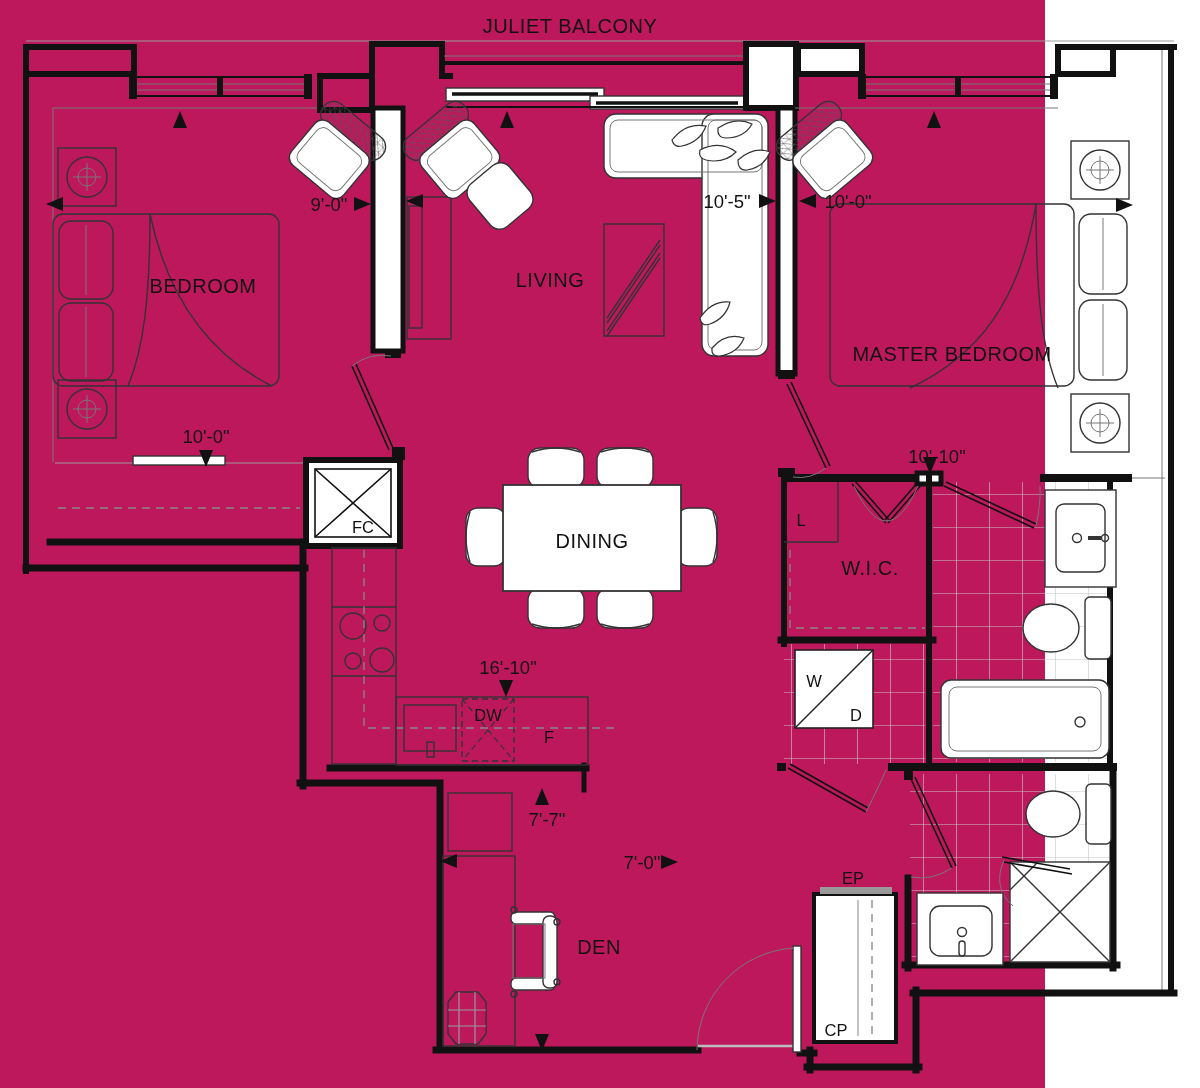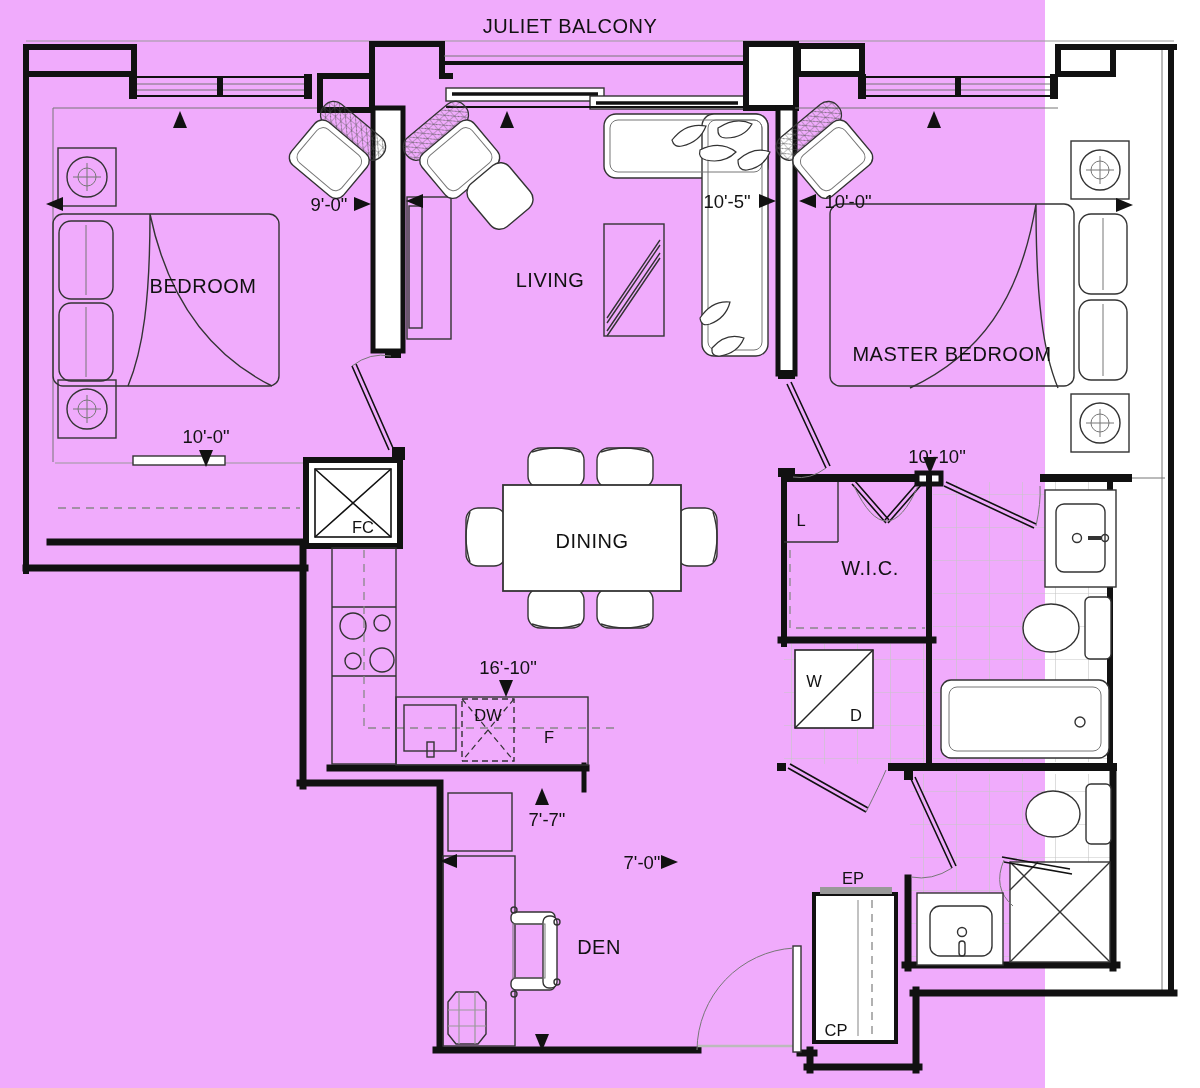--- a/index.html
+++ b/index.html
@@ -1,16 +1,16 @@
 <!DOCTYPE html>
 <html><head>
 <meta charset="utf-8">
 <style>
   html,body{margin:0;padding:0;background:#fff;}
-  #stage{width:1045px;height:1088px;position:relative;background:#f0abfc;}
+  #stage{width:1045px;height:1088px;position:relative;background:#be185d;}
   svg{display:block;}
   text{font-family:"Liberation Sans",sans-serif;fill:#111;}
   .room{font-size:20px;letter-spacing:.5px;}
   .dim{font-size:18.5px;}
   .tag{font-size:16.5px;}
   .w7{stroke:#111;stroke-width:7;fill:none;stroke-linecap:square;}
   .w6{stroke:#111;stroke-width:6;fill:none;stroke-linecap:square;}
   .w5{stroke:#111;stroke-width:5;fill:none;stroke-linecap:square;}
   .w5f{stroke:#111;stroke-width:5;fill:#fff;}
   .w6f{stroke:#111;stroke-width:6;fill:#fff;}

